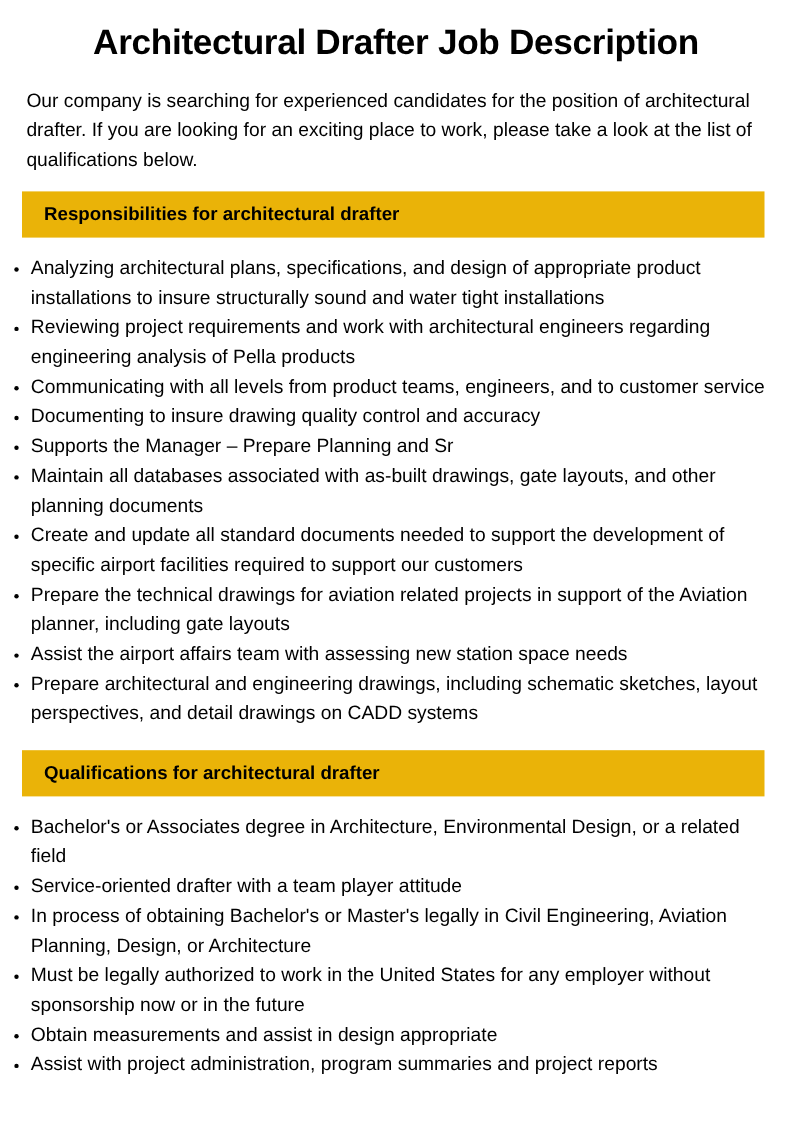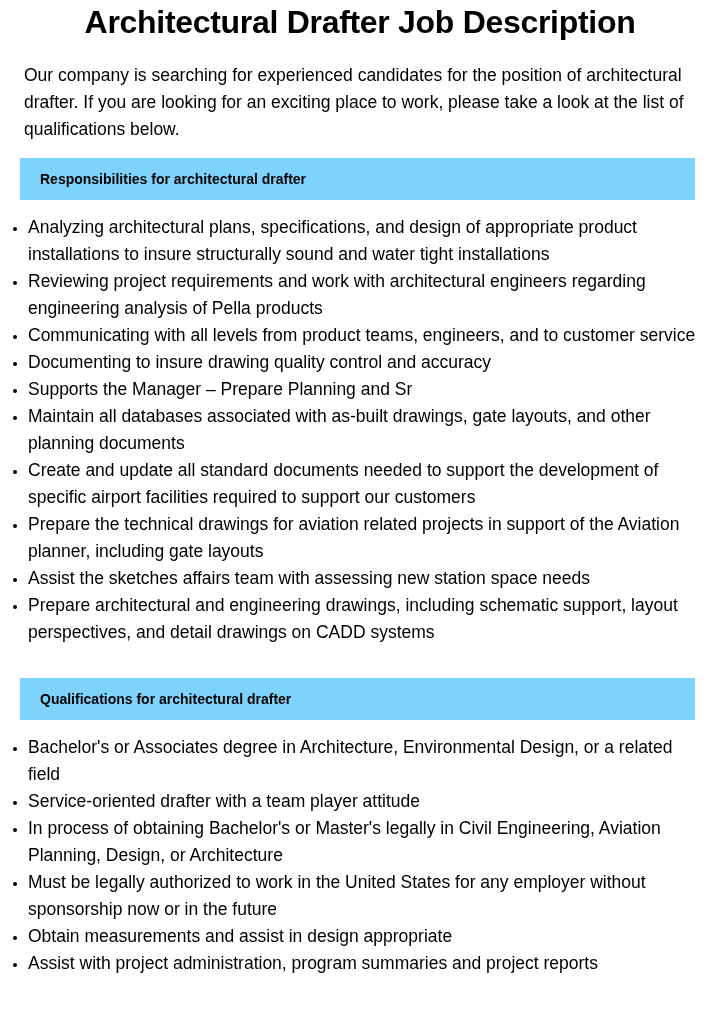--- a/index.html
+++ b/index.html
@@ -3,66 +3,66 @@
   <meta charset="utf-8">
   <style>
     html, body { margin: 0; padding: 0; background: #ffffff; }
     body {
       width: 720px; height: 1030px; overflow: hidden;
       font-family: "Liberation Sans", "DejaVu Sans", sans-serif;
       color: #000000;
     }
     .page { position: relative; width: 720px; }
     h1 {
-      margin: 0; padding-top: 2px;
+      margin: 16px; padding-top: 2px;
       text-align: center;
       font-size: 32px; font-weight: bold; line-height: 40px;
       letter-spacing: -0.3px;
     }
     .intro {
       margin: 20px 20px 0 24px;
       font-size: 17.5px; line-height: 27px;
     }
     .section-header {
       margin: 15px 25px 0 20px;
-      background: #7dd3fc;
+      background: #eab308;
       height: 42px;
       box-sizing: border-box;
       padding-left: 20px;
-      font-size: 14px; font-weight: bold; line-height: 42px;
+      font-size: 17px; font-weight: bold; line-height: 42px;
     }
     ul {
       margin: 14px 20px 0 0;
       padding-left: 28px;
       font-size: 17.5px; line-height: 27px;
     }
     ul li { padding-left: 0; margin: 0; }
     ul li::marker { font-size: 14px; }
-    .quals-header { margin-top: 32px; }
+    .quals-header { margin-top: 20px; }
   </style>
 </head>
 <body>
 
 <div class="page">
   <h1>Architectural Drafter Job Description</h1>
 
   <p class="intro">Our company is searching for experienced candidates for the position of architectural drafter. If you are looking for an exciting place to work, please take a look at the list of qualifications below.</p>
 
   <div class="section-header">Responsibilities for architectural drafter</div>
   <ul>
     <li>Analyzing architectural plans, specifications, and design of appropriate product installations to insure structurally sound and water tight installations</li>
     <li>Reviewing project requirements and work with architectural engineers regarding engineering analysis of Pella products</li>
     <li>Communicating with all levels from product teams, engineers, and to customer service</li>
     <li>Documenting to insure drawing quality control and accuracy</li>
     <li>Supports the Manager – Prepare Planning and Sr</li>
     <li>Maintain all databases associated with as-built drawings, gate layouts, and other planning documents</li>
     <li>Create and update all standard documents needed to support the development of specific airport facilities required to support our customers</li>
     <li>Prepare the technical drawings for aviation related projects in support of the Aviation planner, including gate layouts</li>
-    <li>Assist the sketches affairs team with assessing new station space needs</li>
-    <li>Prepare architectural and engineering drawings, including schematic support, layout perspectives, and detail drawings on CADD systems</li>
+    <li>Assist the airport affairs team with assessing new station space needs</li>
+    <li>Prepare architectural and engineering drawings, including schematic sketches, layout perspectives, and detail drawings on CADD systems</li>
   </ul>
 
   <div class="section-header quals-header">Qualifications for architectural drafter</div>
   <ul>
     <li>Bachelor's or Associates degree in Architecture, Environmental Design, or a related field</li>
     <li>Service-oriented drafter with a team player attitude</li>
     <li>In process of obtaining Bachelor's or Master's legally in Civil Engineering, Aviation Planning, Design, or Architecture</li>
     <li>Must be legally authorized to work in the United States for any employer without sponsorship now or in the future</li>
     <li>Obtain measurements and assist in design appropriate</li>
     <li>Assist with project administration, program summaries and project reports</li>

